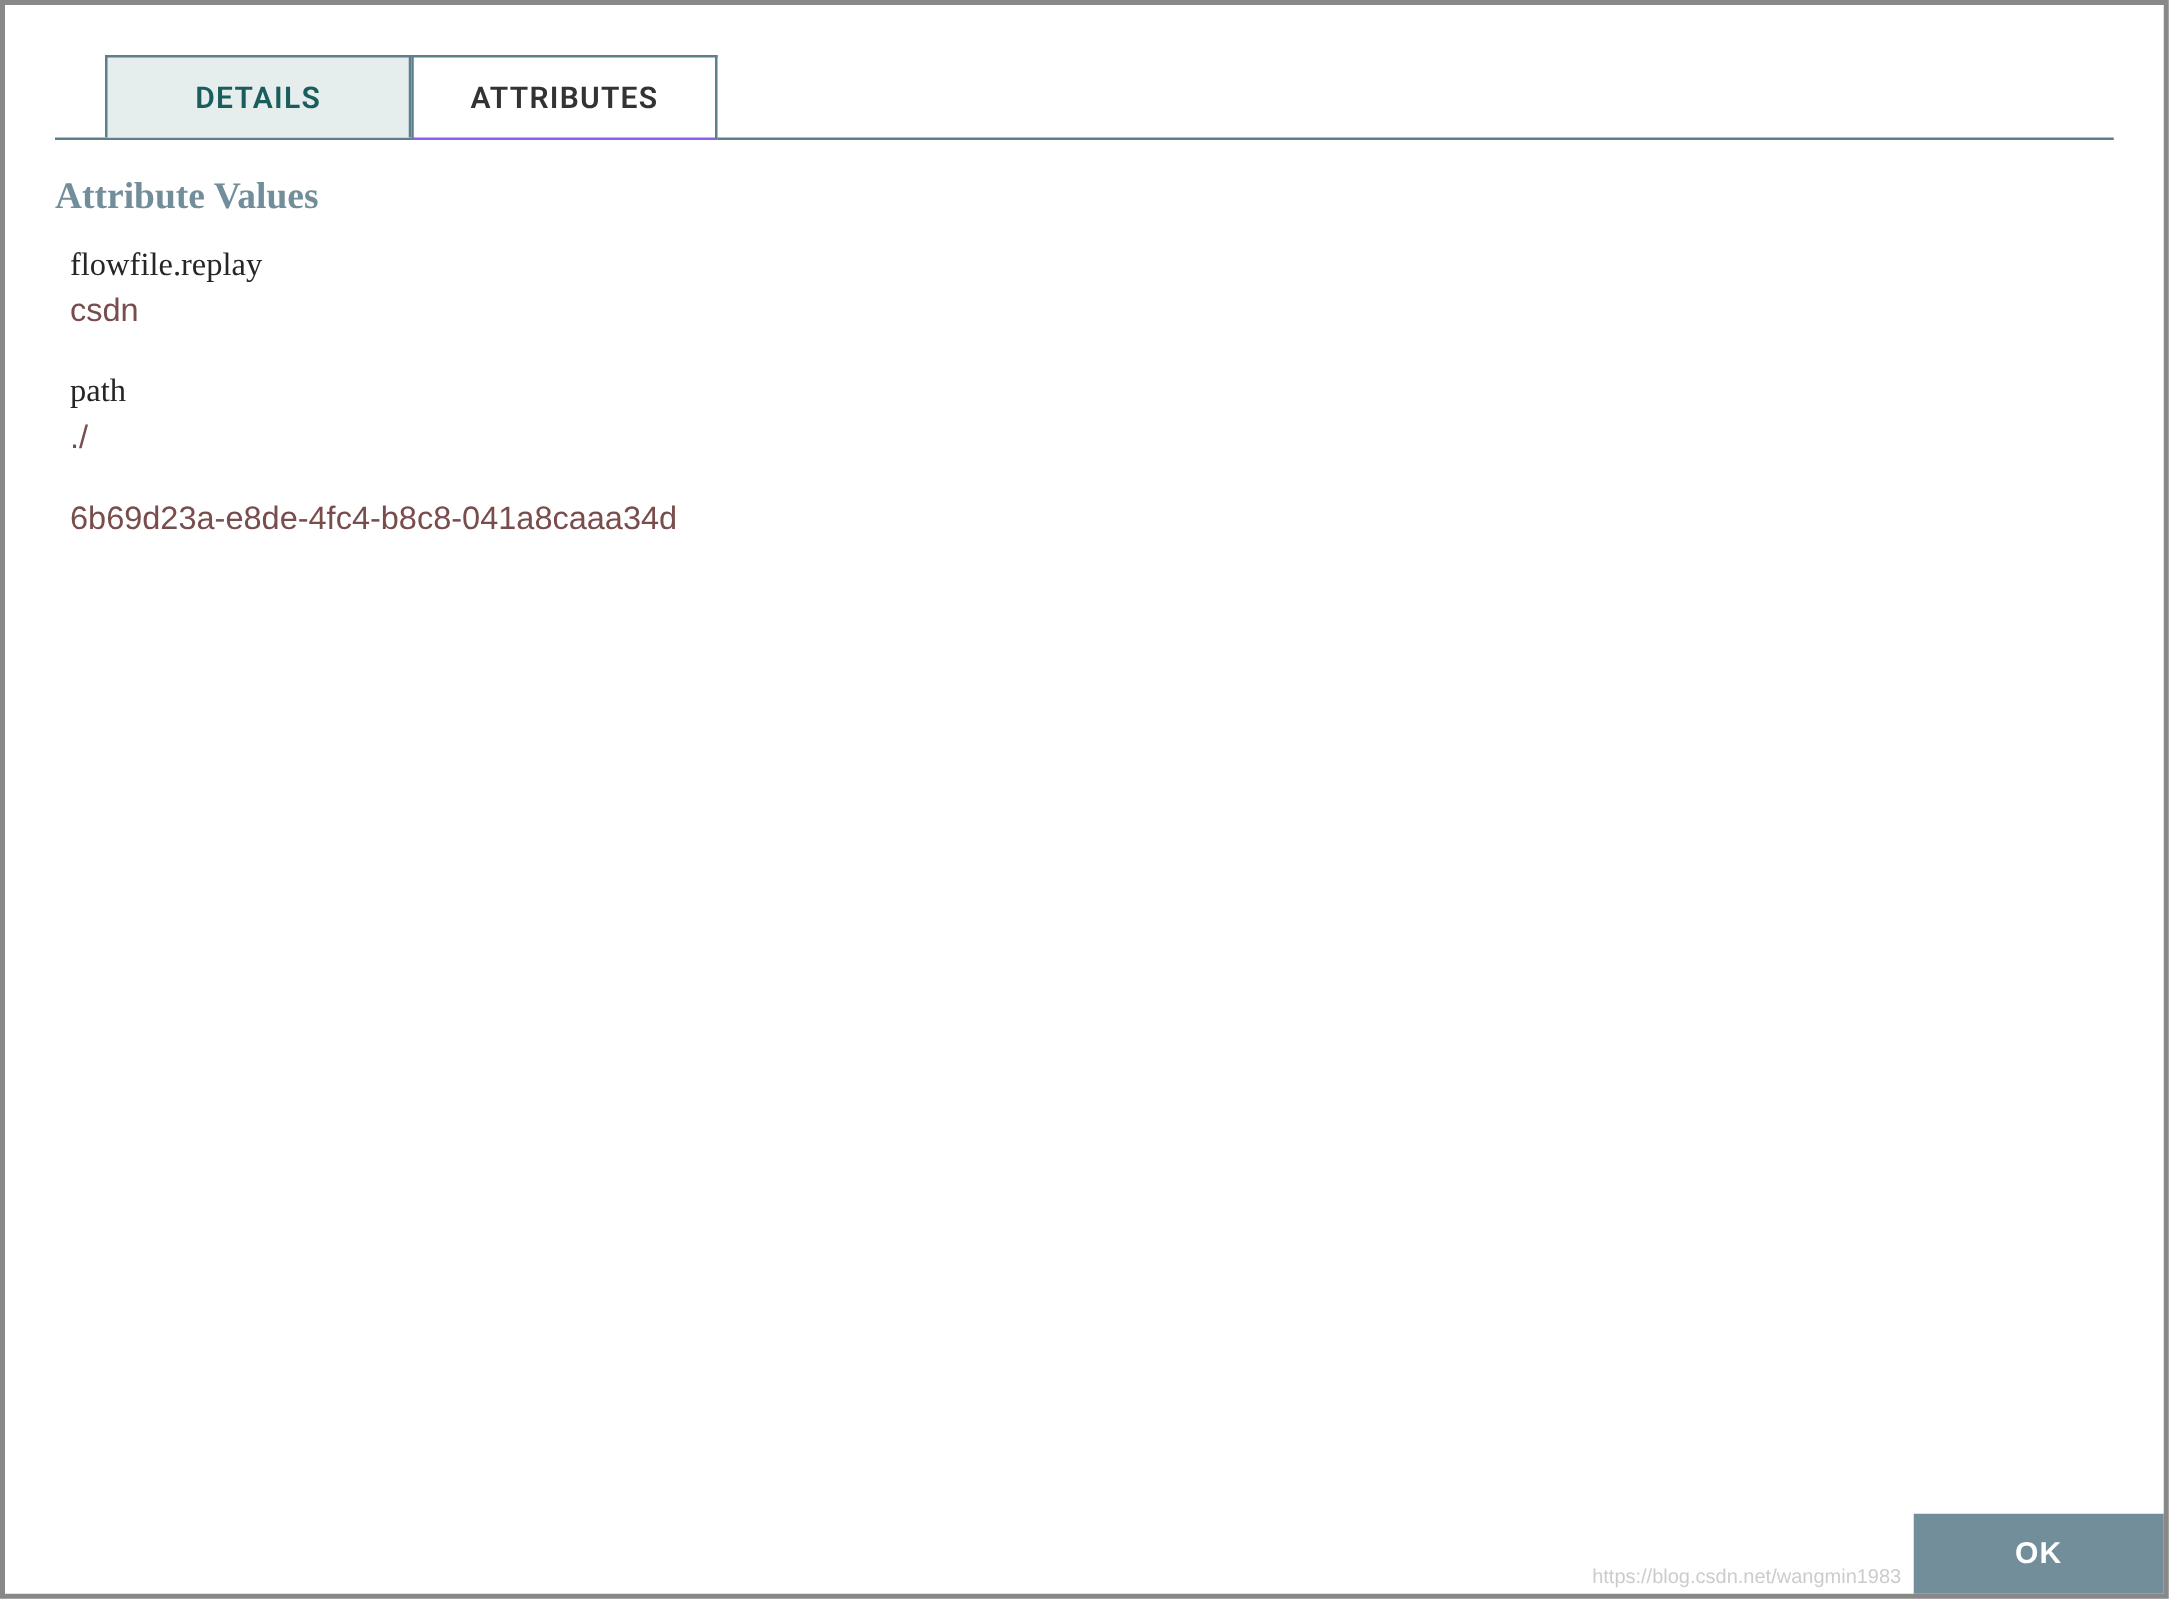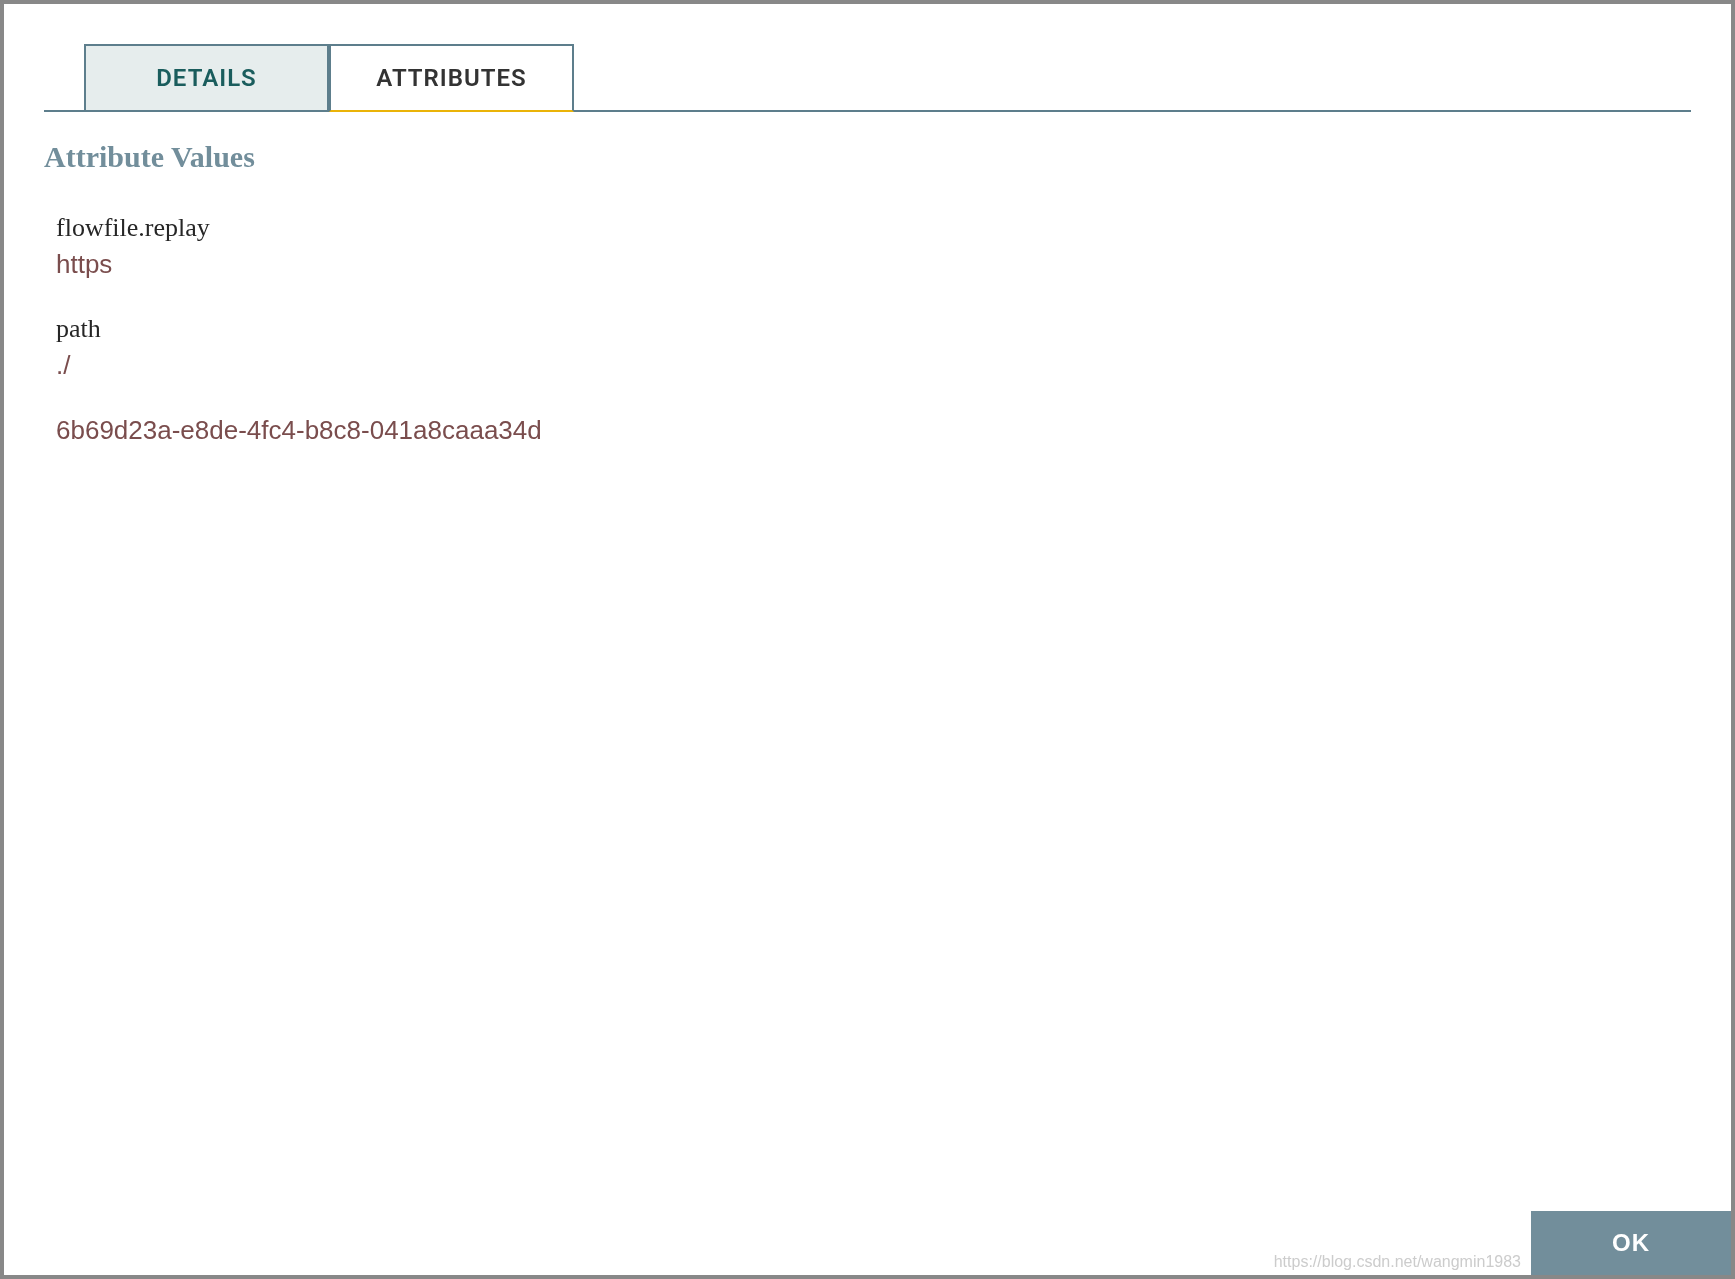--- a/index.html
+++ b/index.html
@@ -53,28 +53,28 @@
       position: relative;
     }
     .tab.inactive {
       background: #e6eded;
       color: #1a5d5d;
     }
     .tab.active {
       background: #fff;
       color: #333;
       margin-bottom: -2px;
-      border-bottom: 2px solid #eab308;
+      border-bottom: 2px solid #8b5cf6;
     }
     .section-title {
       color: #728e9b;
       font-size: 30px;
       font-weight: 700;
       margin-top: 28px;
-      margin-bottom: 36px;
+      margin-bottom: 20px;
       font-family: Georgia, "Times New Roman", serif;
     }
     .attribute-list {
       padding-left: 12px;
     }
     .attribute-item {
       margin-bottom: 28px;
     }
     .attribute-key {
       color: #262626;
@@ -123,21 +123,21 @@
     <div class="tabs">
       <div class="tab inactive">DETAILS</div>
       <div class="tab active">ATTRIBUTES</div>
     </div>
 
     <div class="section-title">Attribute Values</div>
 
     <div class="attribute-list">
       <div class="attribute-item">
         <div class="attribute-key">flowfile.replay</div>
-        <div class="attribute-value">https</div>
+        <div class="attribute-value">csdn</div>
       </div>
       <div class="attribute-item">
         <div class="attribute-key">path</div>
         <div class="attribute-value">./</div>
       </div>
       <div class="attribute-item">
         <div class="attribute-value">6b69d23a-e8de-4fc4-b8c8-041a8caaa34d</div>
       </div>
     </div>
   </div>

